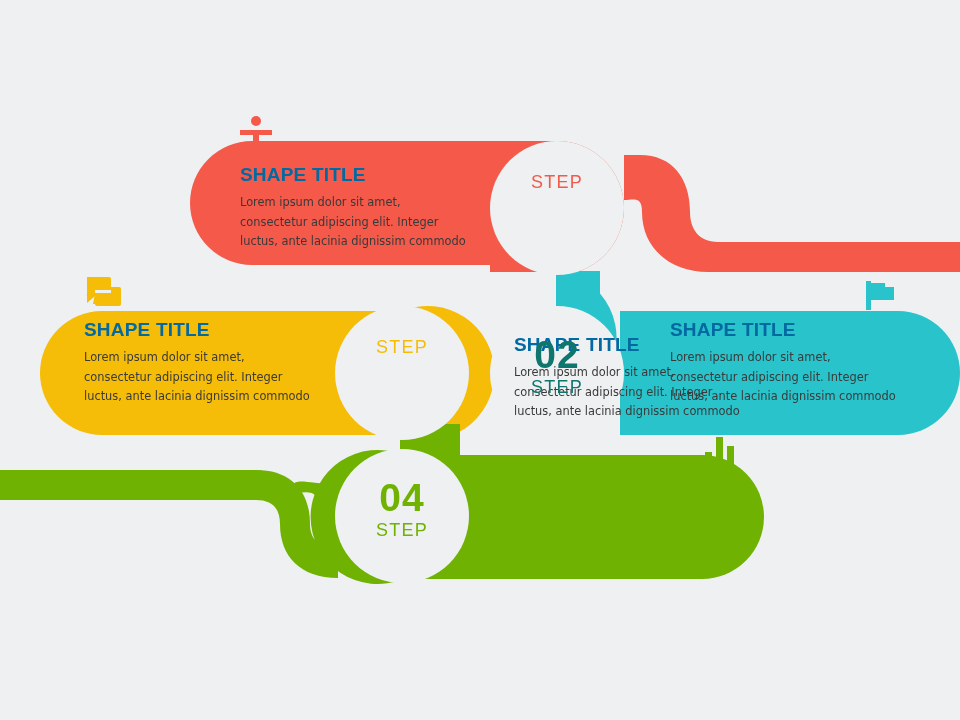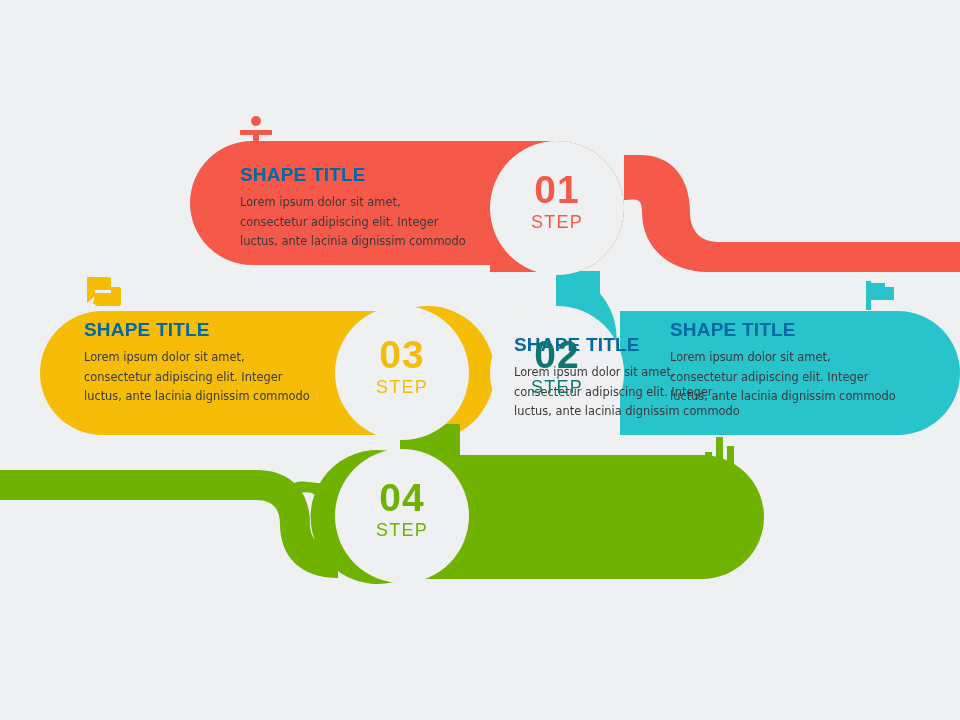--- a/index.html
+++ b/index.html
@@ -204,31 +204,29 @@
   </div>
 
   <div class="panel-text" id="p4" style="left:514px; top:334px;">
     <p class="panel-title">SHAPE TITLE</p>
     <p class="panel-body">Lorem ipsum dolor sit amet,</p>
     <p class="panel-body">consectetur adipiscing elit. Integer</p>
     <p class="panel-body">luctus, ante lacinia dignissim commodo</p>
   </div>
 
   <div class="step-label" style="left:497px; top:170px; width:120px;">
-    <div class="step-num c-red">01</div>
     <div class="step-word c-red">STEP</div>
   </div>
 
   <div class="step-label" style="left:497px; top:335px; width:120px;">
     <div class="step-num c-cyan">02</div>
     <div class="step-word c-cyan">STEP</div>
   </div>
 
   <div class="step-label" style="left:342px; top:335px; width:120px;">
-    <div class="step-num c-yellow">03</div>
     <div class="step-word c-yellow">STEP</div>
   </div>
 
   <div class="step-label" style="left:342px; top:478px; width:120px;text-align:center;">
     <div class="step-num c-green">04</div>
     <div class="step-word c-green">STEP</div>
   </div>
 
 </div>
 

